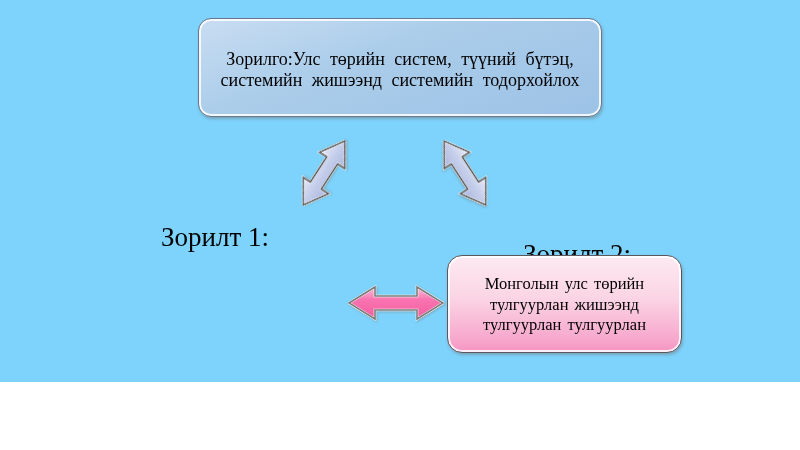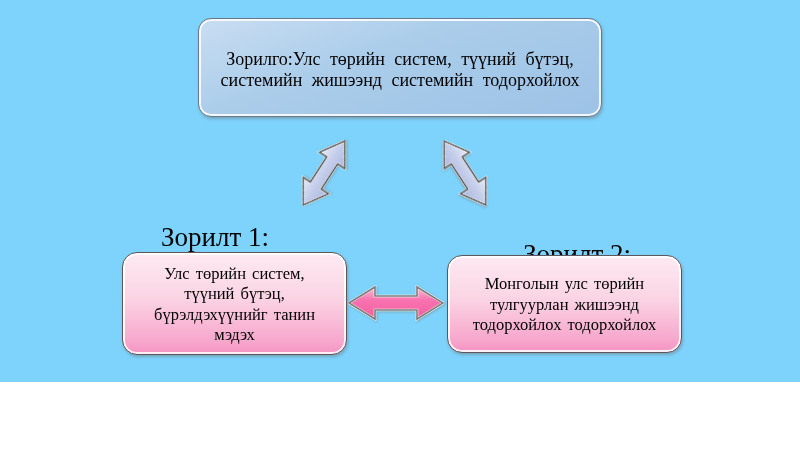--- a/index.html
+++ b/index.html
@@ -90,41 +90,35 @@
           <stop offset="0.45" stop-color="#c6cfeb"></stop>
           <stop offset="1" stop-color="#aab6de"></stop>
         </linearGradient>
       </defs>
       <polygon points="1,17 24,2 24,10.5 54,10.5 54,2 77,17 54,32 54,23.5 24,23.5 24,32" fill="url(#bg2)" stroke="#ffffff" stroke-width="2.6"></polygon>
       <polygon points="1,17 24,2 24,10.5 54,10.5 54,2 77,17 54,32 54,23.5 24,23.5 24,32" fill="none" stroke="#4f4f4f" stroke-width="1.4"></polygon>
     </svg>
   </div>
 
   <div class="obj-label obj-label-1">Зорилт 1:</div>
-  <div class="shape-box obj-box obj-box-1">
-    <span class="box-line">Улс төрийн систем,</span>
-    <span class="box-line">түүний бүтэц,</span>
-    <span class="box-line">бүрэлдэхүүнийг танин</span>
-    <span class="box-line">мэдэх</span>
-  </div>
 
   <div class="arrow arrow-mid">
     <svg width="96" height="36" viewBox="0 0 96 36">
       <defs>
         <linearGradient id="pg1" x1="0" y1="0" x2="0" y2="1">
           <stop offset="0" stop-color="#fcc3da"></stop>
           <stop offset="0.4" stop-color="#f873b0"></stop>
           <stop offset="1" stop-color="#f45f9f"></stop>
         </linearGradient>
       </defs>
       <polygon points="1,18 27,2 27,11 69,11 69,2 95,18 69,34 69,25 27,25 27,34" fill="url(#pg1)" stroke="#ffffff" stroke-width="2.6"></polygon>
       <polygon points="1,18 27,2 27,11 69,11 69,2 95,18 69,34 69,25 27,25 27,34" fill="none" stroke="#7a7a7a" stroke-width="1.6"></polygon>
     </svg>
   </div>
 
   <div class="obj-label obj-label-2">Зорилт 2:</div>
   <div class="shape-box obj-box obj-box-2">
     <span class="box-line">Монголын улс төрийн</span>
     <span class="box-line">тулгуурлан жишээнд</span>
-    <span class="box-line">тодорхойлох тодорхойлох</span>
+    <span class="box-line">тулгуурлан тулгуурлан</span>
   </div>
 
 </div>
 
 </body></html>

